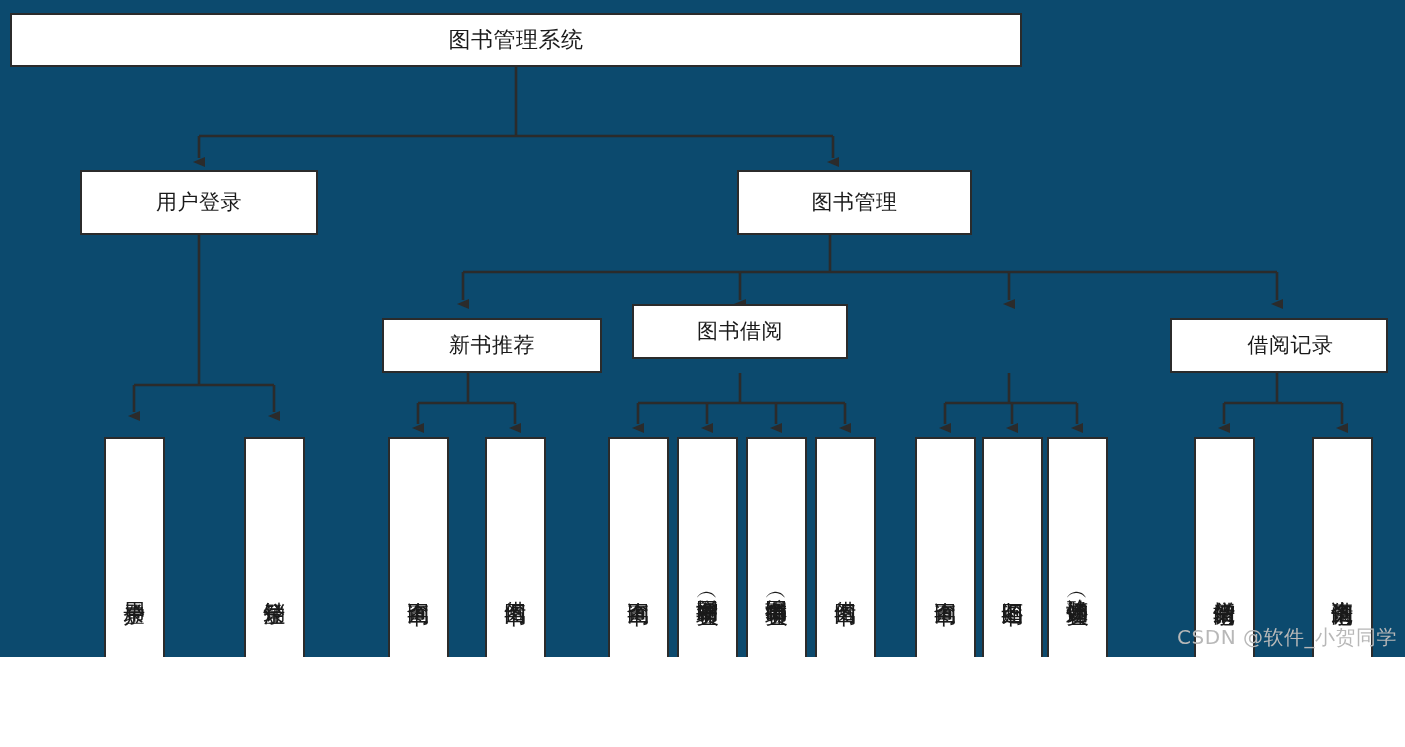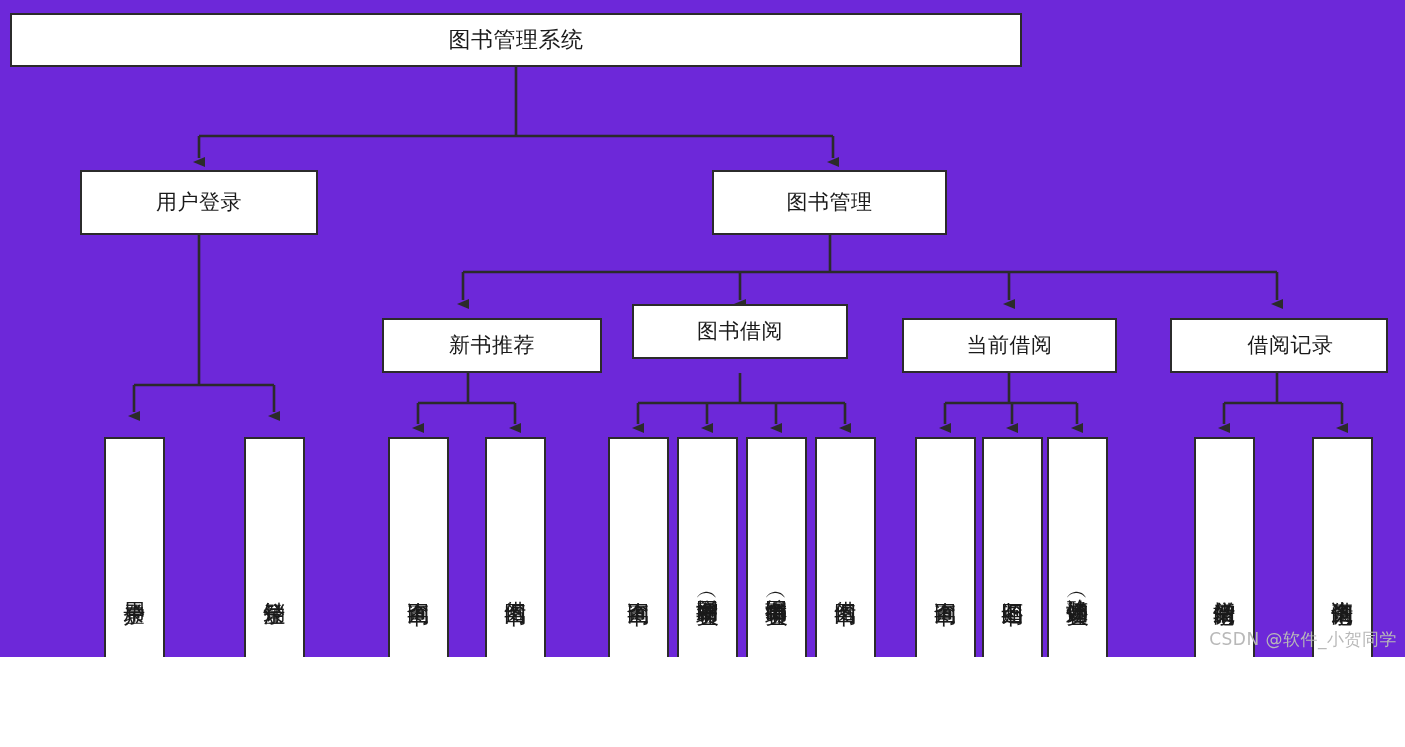--- a/index.html
+++ b/index.html
@@ -7,21 +7,21 @@
     padding: 0;
     background: #ffffff;
   }
   body {
     font-family: "DejaVu Sans", "Liberation Sans", sans-serif;
   }
   #canvas {
     position: relative;
     width: 1405px;
     height: 657px;
-    background: #6d28d9;
+    background: #0c4a6e;
     overflow: hidden;
   }
   svg.wires {
     position: absolute;
     left: 0;
     top: 0;
     width: 1405px;
     height: 747px;
     pointer-events: none;
   }
@@ -58,21 +58,21 @@
     text-orientation: upright;
     font-size: 22px;
     line-height: 1.06;
     letter-spacing: 1px;
     white-space: nowrap;
   }
   .watermark {
     position: absolute;
     right: 8px;
     bottom: 6px;
-    font-size: 17px;
+    font-size: 20px;
     color: #b8b8b8;
     letter-spacing: 0.5px;
     white-space: nowrap;
   }
 </style>
 </head>
 <body>
 
 <div id="canvas">
 
@@ -126,32 +126,29 @@
     </g>
   </svg>
 
   <div class="node horiz root" style="left:10px; top:13px; width:1012px; height:54px;">
     <span class="label">图书管理系统</span>
   </div>
 
   <div class="node horiz" style="left:80px; top:170px; width:238px; height:65px;">
     <span class="label">用户登录</span>
   </div>
-  <div class="node horiz" style="left:712px; top:170px; width:235px; height:65px;justify-content:center;">
+  <div class="node horiz" style="left:737px; top:170px; width:235px; height:65px;justify-content:center;">
     <span class="label">图书管理</span>
   </div>
 
   <div class="node horiz" style="left:358px; top:318px; width:220px; height:55px;margin-left:24px;">
     <span class="label">新书推荐</span>
   </div>
   <div class="node horiz" style="left:632px; top:304px; width:216px; height:55px;">
     <span class="label">图书借阅</span>
-  </div>
-  <div class="node horiz" style="left:902px; top:318px; width:215px; height:55px;">
-    <span class="label">当前借阅</span>
   </div>
   <div class="node horiz" style="left:1170px; top:318px; width:218px; height:55px;padding-left:23px;">
     <span class="label">借阅记录</span>
   </div>
 
   <div class="node vert" style="left:104px; top:437px; width:61px; height:297px;">
     <span class="label">用户登录</span>
   </div>
   <div class="node vert" style="left:244px; top:437px; width:61px; height:297px;">
     <span class="label">注销登录</span>

